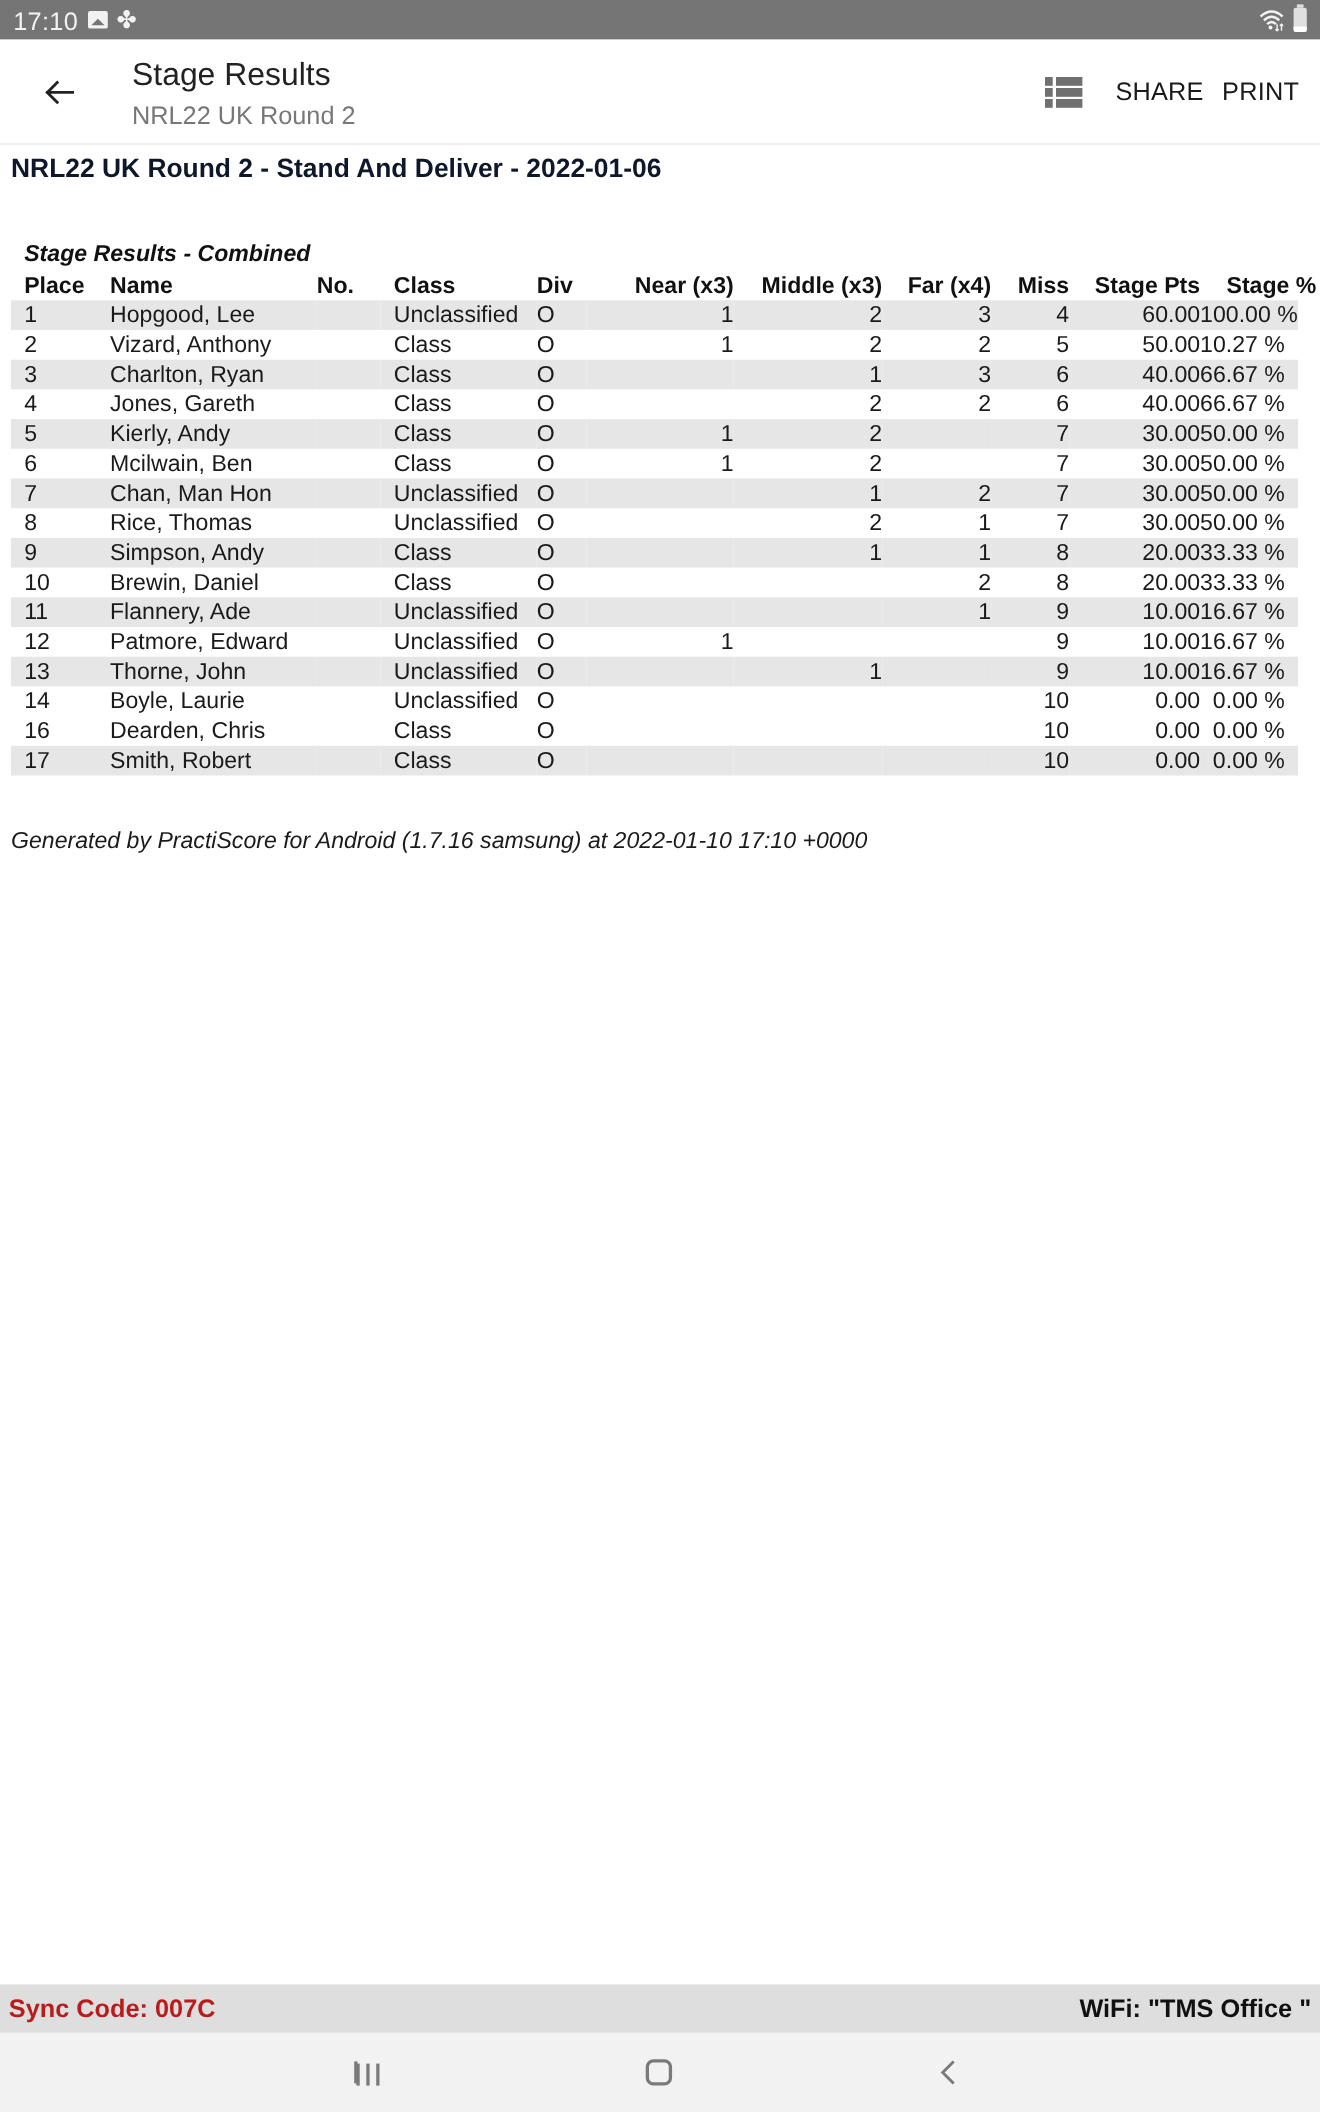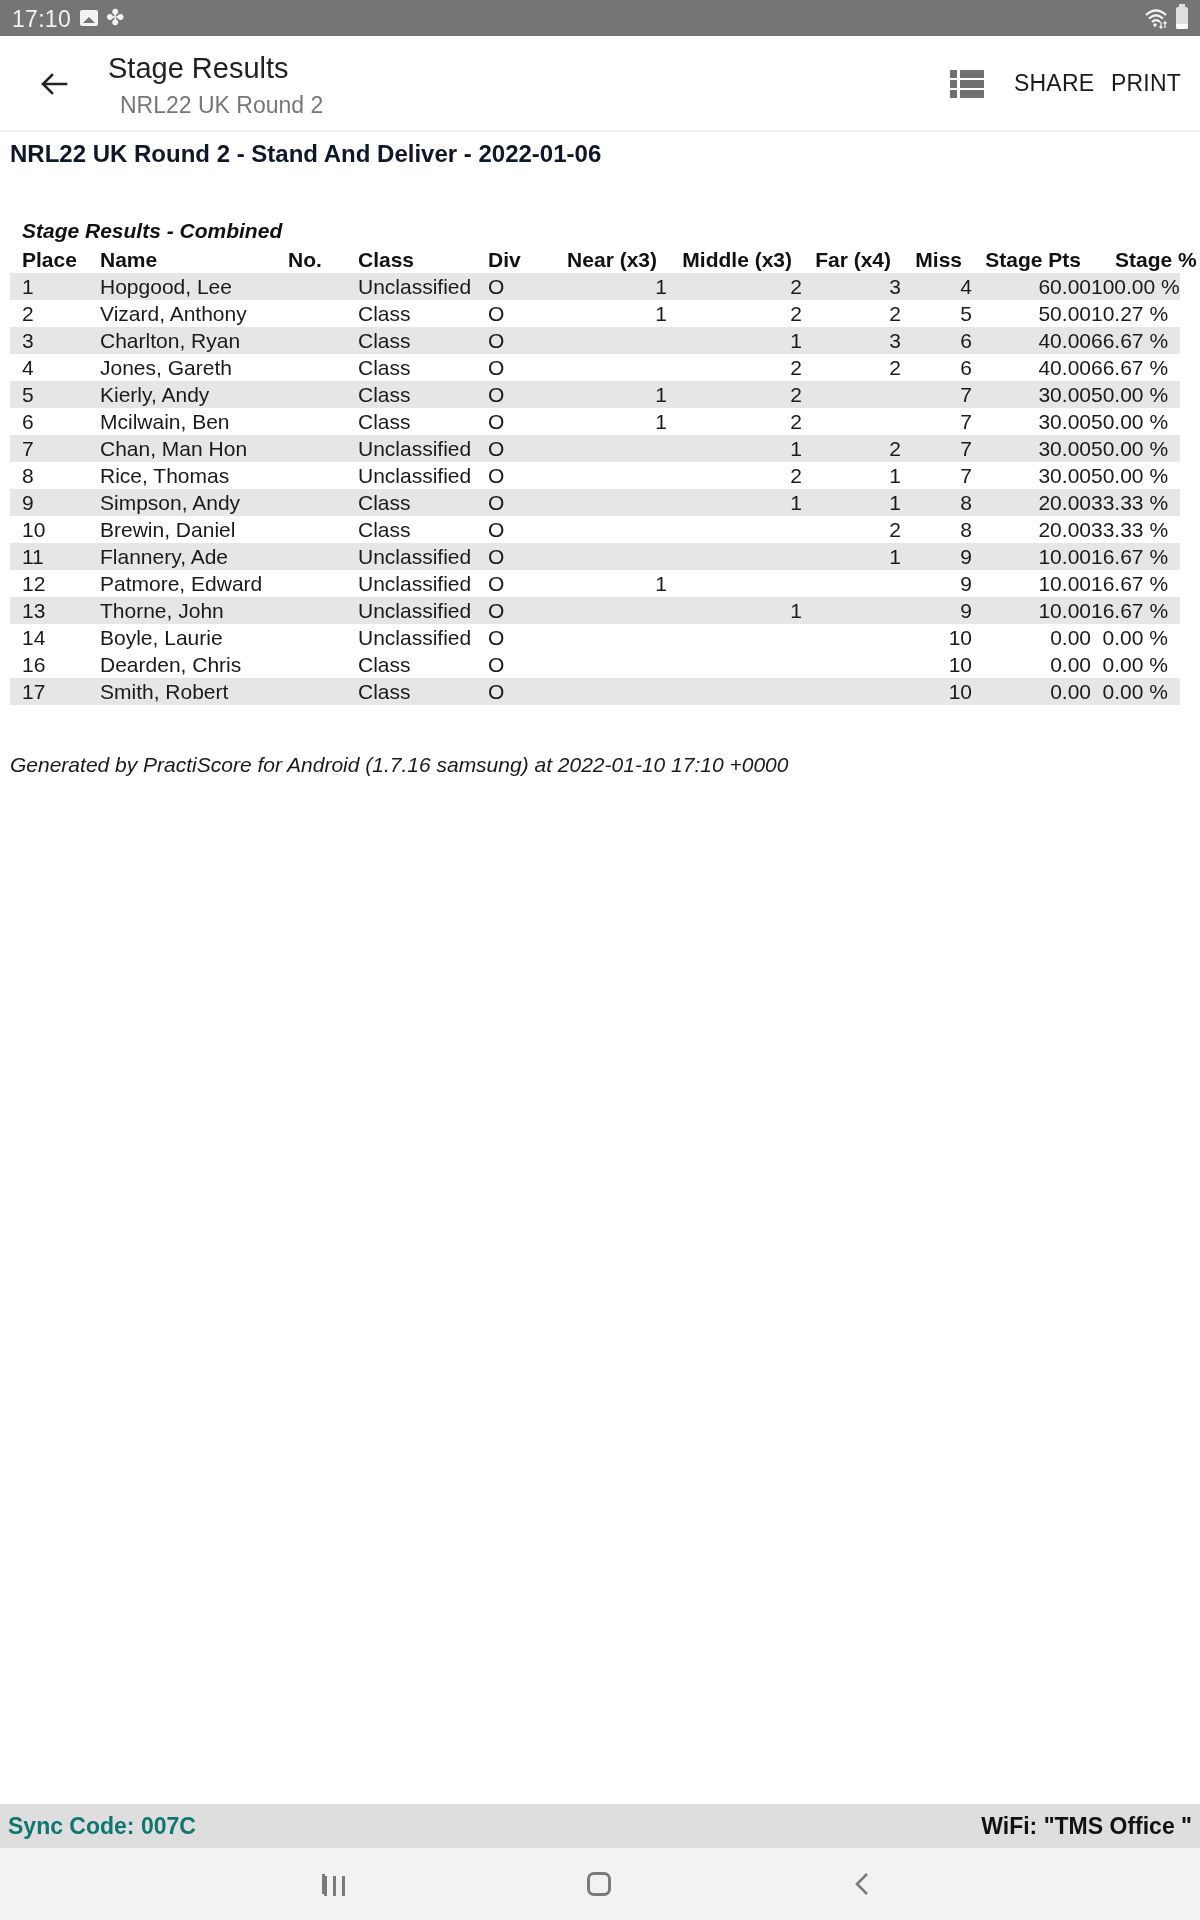--- a/index.html
+++ b/index.html
@@ -13,45 +13,45 @@
   .status-gallery-icon::after { content: ""; position: absolute; left: 3px; bottom: 3px; width: 0; height: 0; border-left: 6px solid transparent; border-right: 6px solid transparent; border-bottom: 6px solid #757575; }
   .status-pinwheel-icon { position: absolute; left: 106px; top: 6px; font-size: 22px; line-height: 24px; color: #f2f2f2; }
   .status-wifi-icon { position: absolute; left: 1144px; top: 7px; width: 24px; height: 22px; }
   .status-battery-icon { position: absolute; left: 1176px; top: 7px; width: 12px; height: 22px; background: #e0e0e0; border-radius: 2px; }
   .status-battery-icon::before { content: ""; position: absolute; left: 3px; top: -3px; width: 6px; height: 3px; background: #e0e0e0; }
   .status-battery-icon::after { content: ""; position: absolute; left: 0; bottom: 0; width: 12px; height: 5px; background: #ffffff; border-radius: 0 0 2px 2px; }
 
   
   .app-bar { position: absolute; left: 0; top: 36px; width: 1200px; height: 96px; background: #ffffff; border-bottom: 2px solid #f0f0f0; }
   .back-button { position: absolute; left: 30px; top: 24px; width: 48px; height: 48px; display: flex; align-items: center; justify-content: center; cursor: pointer; }
-  .app-title { position: absolute; left: 108px; top: 16px; font-size: 29px; color: #222222; }
+  .app-title { position: absolute; left: 120px; top: 16px; font-size: 29px; color: #222222; }
   .app-subtitle { position: absolute; left: 120px; top: 56px; font-size: 23px; color: #777777; text-align: center; }
   .list-view-button { position: absolute; left: 946px; top: 30px; width: 40px; height: 36px; cursor: pointer; }
   .list-view-button .row { position: absolute; left: 4px; height: 8px; width: 32px; }
   .list-view-button .row .sq { position: absolute; left: 0; top: 0; width: 7px; height: 8px; background: #707070; }
   .list-view-button .row .bar { position: absolute; left: 10px; top: 0; width: 24px; height: 8px; background: #707070; }
   .share-button { position: absolute; left: 1014px; top: 34px; font-size: 23px; color: #1a1a1a; cursor: pointer; letter-spacing: 0.2px; }
   .print-button { position: absolute; left: 1111px; top: 34px; font-size: 23px; color: #1a1a1a; cursor: pointer; letter-spacing: 0.2px; }
 
   
   .report-title { position: absolute; left: 10px; top: 140px; font-size: 24px; font-weight: bold; color: #0f172a; }
   .section-title { position: absolute; left: 22px; top: 219px; font-size: 21px; font-weight: bold; color: #111111; font-style: italic; }
 
   table.results { position: absolute; left: 10px; top: 244px; width: 1170px; border-collapse: collapse; table-layout: fixed; font-size: 21px; }
-  table.results th { font-weight: bold; height: 29px; text-align: left; vertical-align: bottom; padding: 0 10px 1px 0; white-space: nowrap; color: #111111; }
+  table.results th { font-weight: bold; height: 29px; text-align: left; vertical-align: bottom; padding: 0 0 1px 0; white-space: nowrap; color: #111111; }
   table.results td { height: 27px; padding: 0; white-space: nowrap; color: #1a1a1a; line-height: 27px; }
   table.results tr.shaded td { background: #e6e6e6; }
   table.results .r { text-align: right; }
   table.results .pl { padding-left: 12px; }
 
   .generated-note { position: absolute; left: 10px; top: 753px; font-size: 21px; color: #1a1a1a; font-style: italic; }
 
   
   .sync-bar { position: absolute; left: 0; top: 1804px; width: 1200px; height: 44px; background: #dedede; }
-  .sync-code { position: absolute; left: 8px; top: 9px; font-size: 23px; font-weight: bold; color: #0f766e; }
+  .sync-code { position: absolute; left: 8px; top: 9px; font-size: 23px; font-weight: bold; color: #b91c1c; }
   .wifi-name { position: absolute; right: 8px; top: 9px; font-size: 23px; font-weight: bold; color: #111111; }
 
   
   .nav-bar { position: absolute; left: 0; top: 1848px; width: 1200px; height: 72px; background: #f2f2f2; }
   .nav-recents { position: absolute; left: 322px; top: 24px; width: 26px; height: 24px; cursor: pointer; }
   .nav-recents span { position: absolute; top: 2px; width: 3px; height: 20px; background: #7a7a7a; }
   .nav-home { position: absolute; left: 587px; top: 24px; width: 24px; height: 24px; border: 3px solid #7a7a7a; border-radius: 7px; cursor: pointer; }
   .nav-back { position: absolute; left: 850px; top: 22px; width: 24px; height: 28px; cursor: pointer; }
 </style>
 </head>

